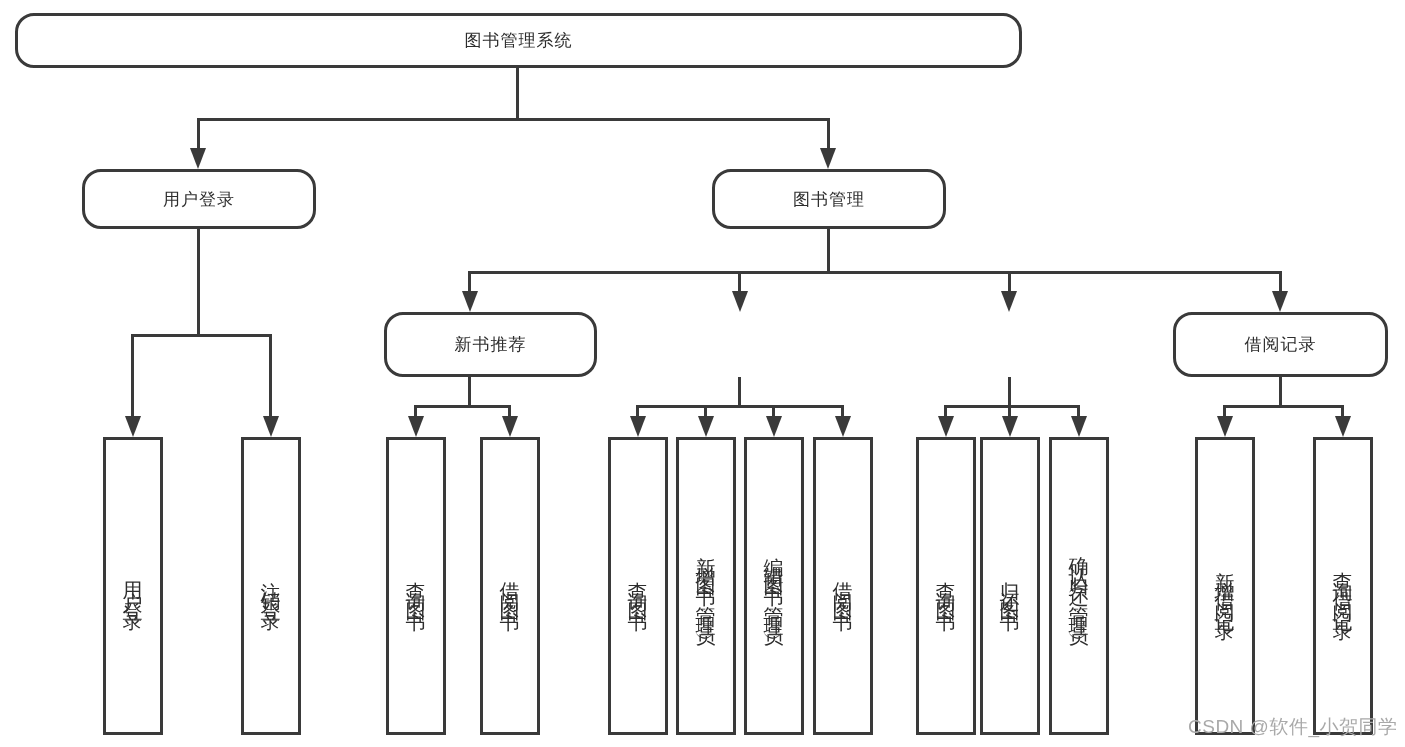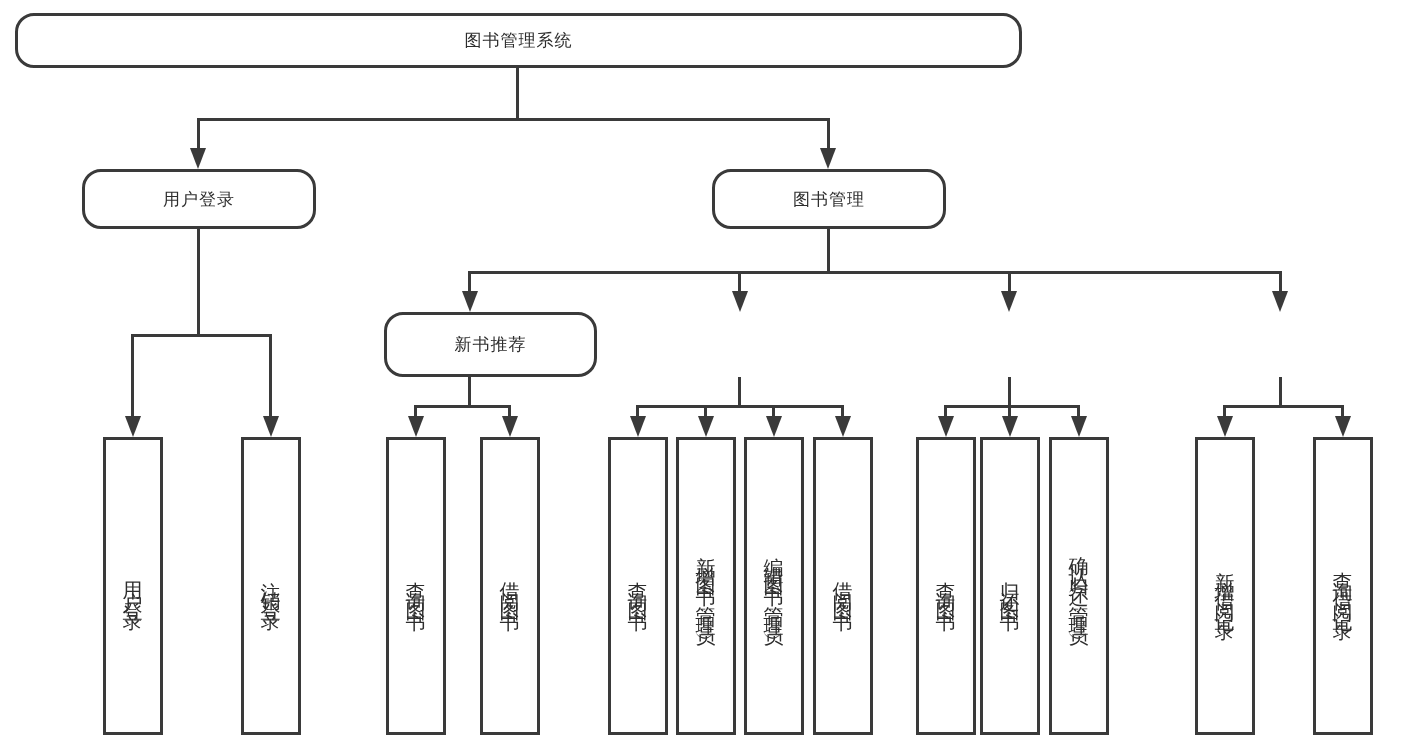--- a/index.html
+++ b/index.html
@@ -51,20 +51,21 @@
 <body>
 
 <div class="canvas">
 
   <div class="node h" style="left:15px;top:13px;width:1007px;height:55px;">图书管理系统</div>
 
   <div class="node h" style="left:82px;top:169px;width:234px;height:60px;">用户登录</div>
   <div class="node h" style="left:712px;top:169px;width:234px;height:60px;">图书管理</div>
 
   <div class="node h" style="left:372px;top:312px;width:213px;height:65px;margin-left:12px;">新书推荐</div>
+  <div class="node h" style="left:1173px;top:312px;width:215px;height:65px;">借阅记录</div>
 
   <div class="node v" style="left:103px;top:437px;width:60px;height:298px;">
     <span>用户登录</span>
   </div>
   <div class="node v" style="left:241px;top:437px;width:60px;height:298px;">
     <span>注销登录</span>
   </div>
 
   <div class="node v" style="left:386px;top:437px;width:60px;height:298px;">
     <span>查询图书</span>
@@ -155,14 +156,15 @@
   <div class="vl" style="left:1077px;top:405px;height:13px;"></div>
   <div class="arr" style="left:1071px;top:416px;"></div>
 
   <div class="vl" style="left:1279px;top:377px;height:30px;"></div>
   <div class="hl" style="left:1223px;top:405px;width:121px;"></div>
   <div class="vl" style="left:1223px;top:405px;height:13px;"></div>
   <div class="arr" style="left:1217px;top:416px;"></div>
   <div class="vl" style="left:1341px;top:405px;height:13px;"></div>
   <div class="arr" style="left:1335px;top:416px;"></div>
 
+  <div class="watermark">CSDN @软件_小贺同学</div>
 
 </div>
 
 </body></html>

